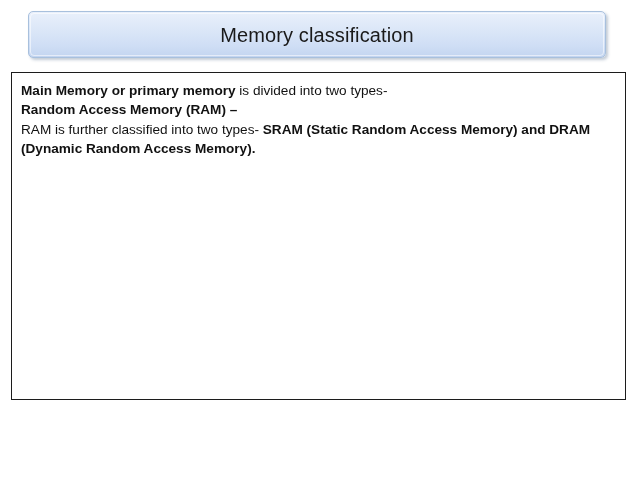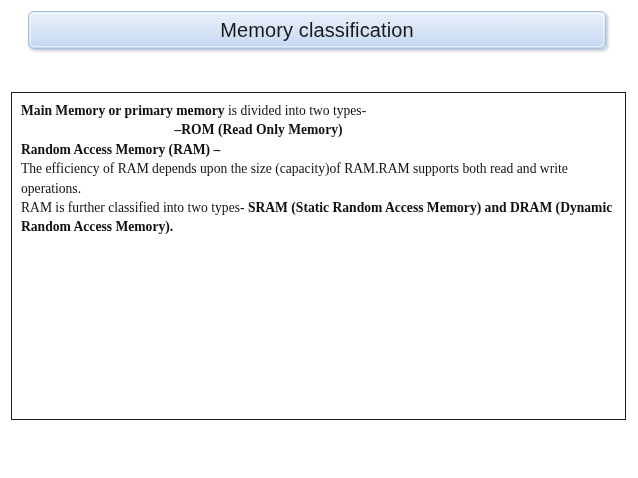--- a/index.html
+++ b/index.html
@@ -15,21 +15,21 @@
     font-family: "Liberation Sans", sans-serif;
     -webkit-font-smoothing: antialiased;
   }
 
   
   #title-banner {
     position: absolute;
     left: 28px;
     top: 11px;
     width: 578px;
-    height: 38px;
+    height: 47px;
     box-sizing: border-box;
     border: 1px solid #a8c0dd;
     border-radius: 5px;
     background: linear-gradient(to bottom, #e9f0fb 0%, #dde8f8 35%, #cfdef5 75%, #c3d5f0 100%);
     box-shadow: 2px 2px 3px rgba(120,140,165,0.45);
     display: flex;
     align-items: center;
     justify-content: center;
   }
   #title-banner-inner {
@@ -49,27 +49,26 @@
     color: #1a1a1a;
     font-weight: 400;
     letter-spacing: 0.1px;
     white-space: nowrap;
   }
 
   
   #content-box {
     position: absolute;
     left: 11px;
-    top: 92px;
+    top: 72px;
     width: 615px;
     height: 328px;
     box-sizing: border-box;
     border: 1.6px solid #1c1c1c;
     background: #ffffff;
-    font-family: Liberation Serif, serif;
   }
   #content-body {
     padding: 8px 9px 0 9px;
     font-size: 13.6px;
     line-height: 19.4px;
     color: #111111;
   }
   .para {
     margin: 0;
     white-space: pre-wrap;
@@ -88,26 +87,24 @@
   <div id="title-banner-inner"></div>
   <div id="title-text">Memory classification</div>
 </div>
 
 <div id="content-box">
   <div id="content-body">
 
     <p class="para"><span class="b">Main Memory or primary memory</span><span> is divided into two types-</span></p>
 
 
-    <p class="para indent"><span class="b">–ROM (Read Only Memory)</span></p>
 
 
     <p class="para"><span class="b">Random Access Memory (RAM) –</span></p>
 
 
 
 
-    <p class="para">The efficiency of RAM depends upon the size (capacity)of RAM.RAM supports both read and write operations.</p>
 
     <p class="para"><span>RAM is further classified into two types- </span><span class="b">SRAM (Static Random Access Memory) and DRAM (Dynamic Random Access Memory).</span></p>
 
   </div>
 </div>
 
 </body></html>

